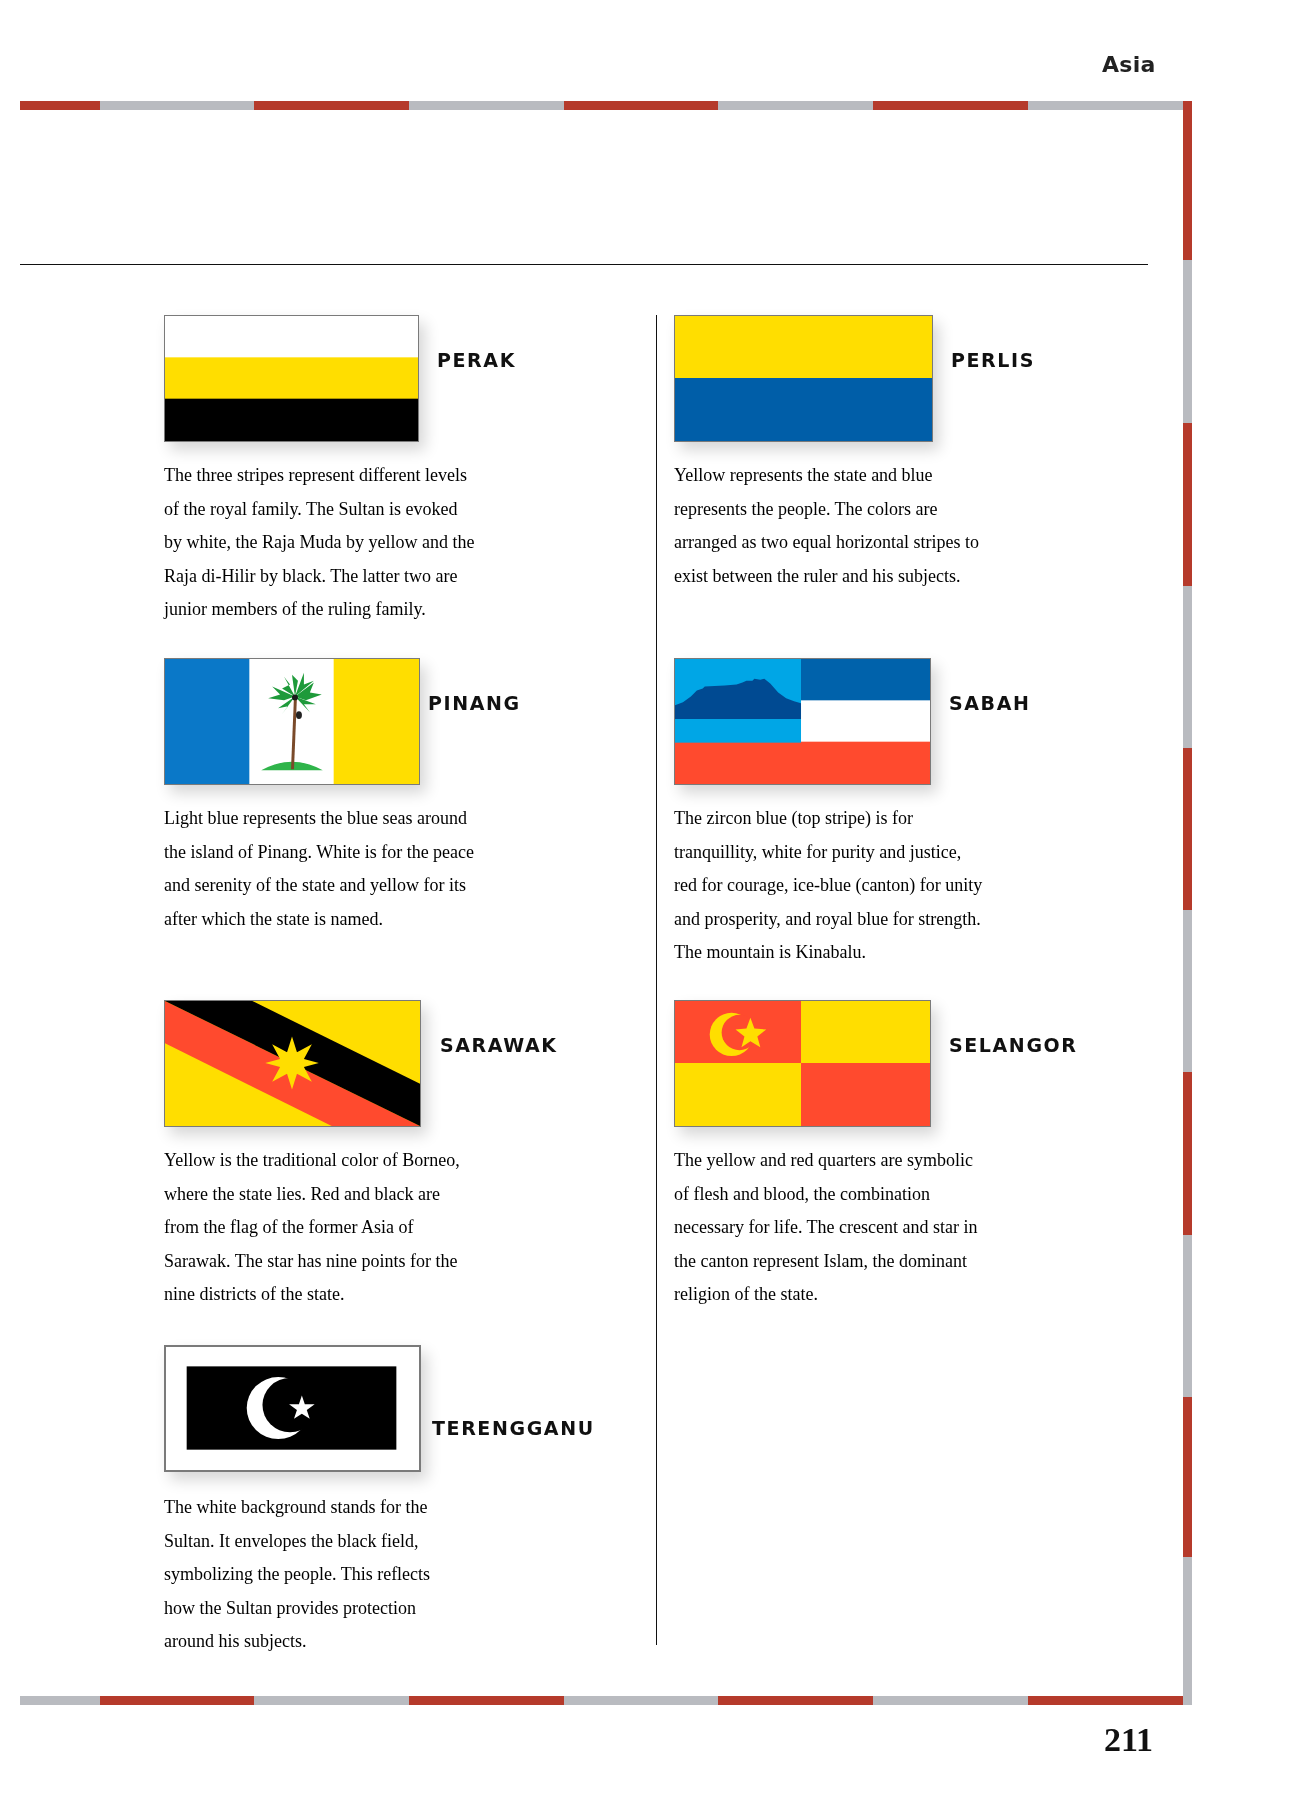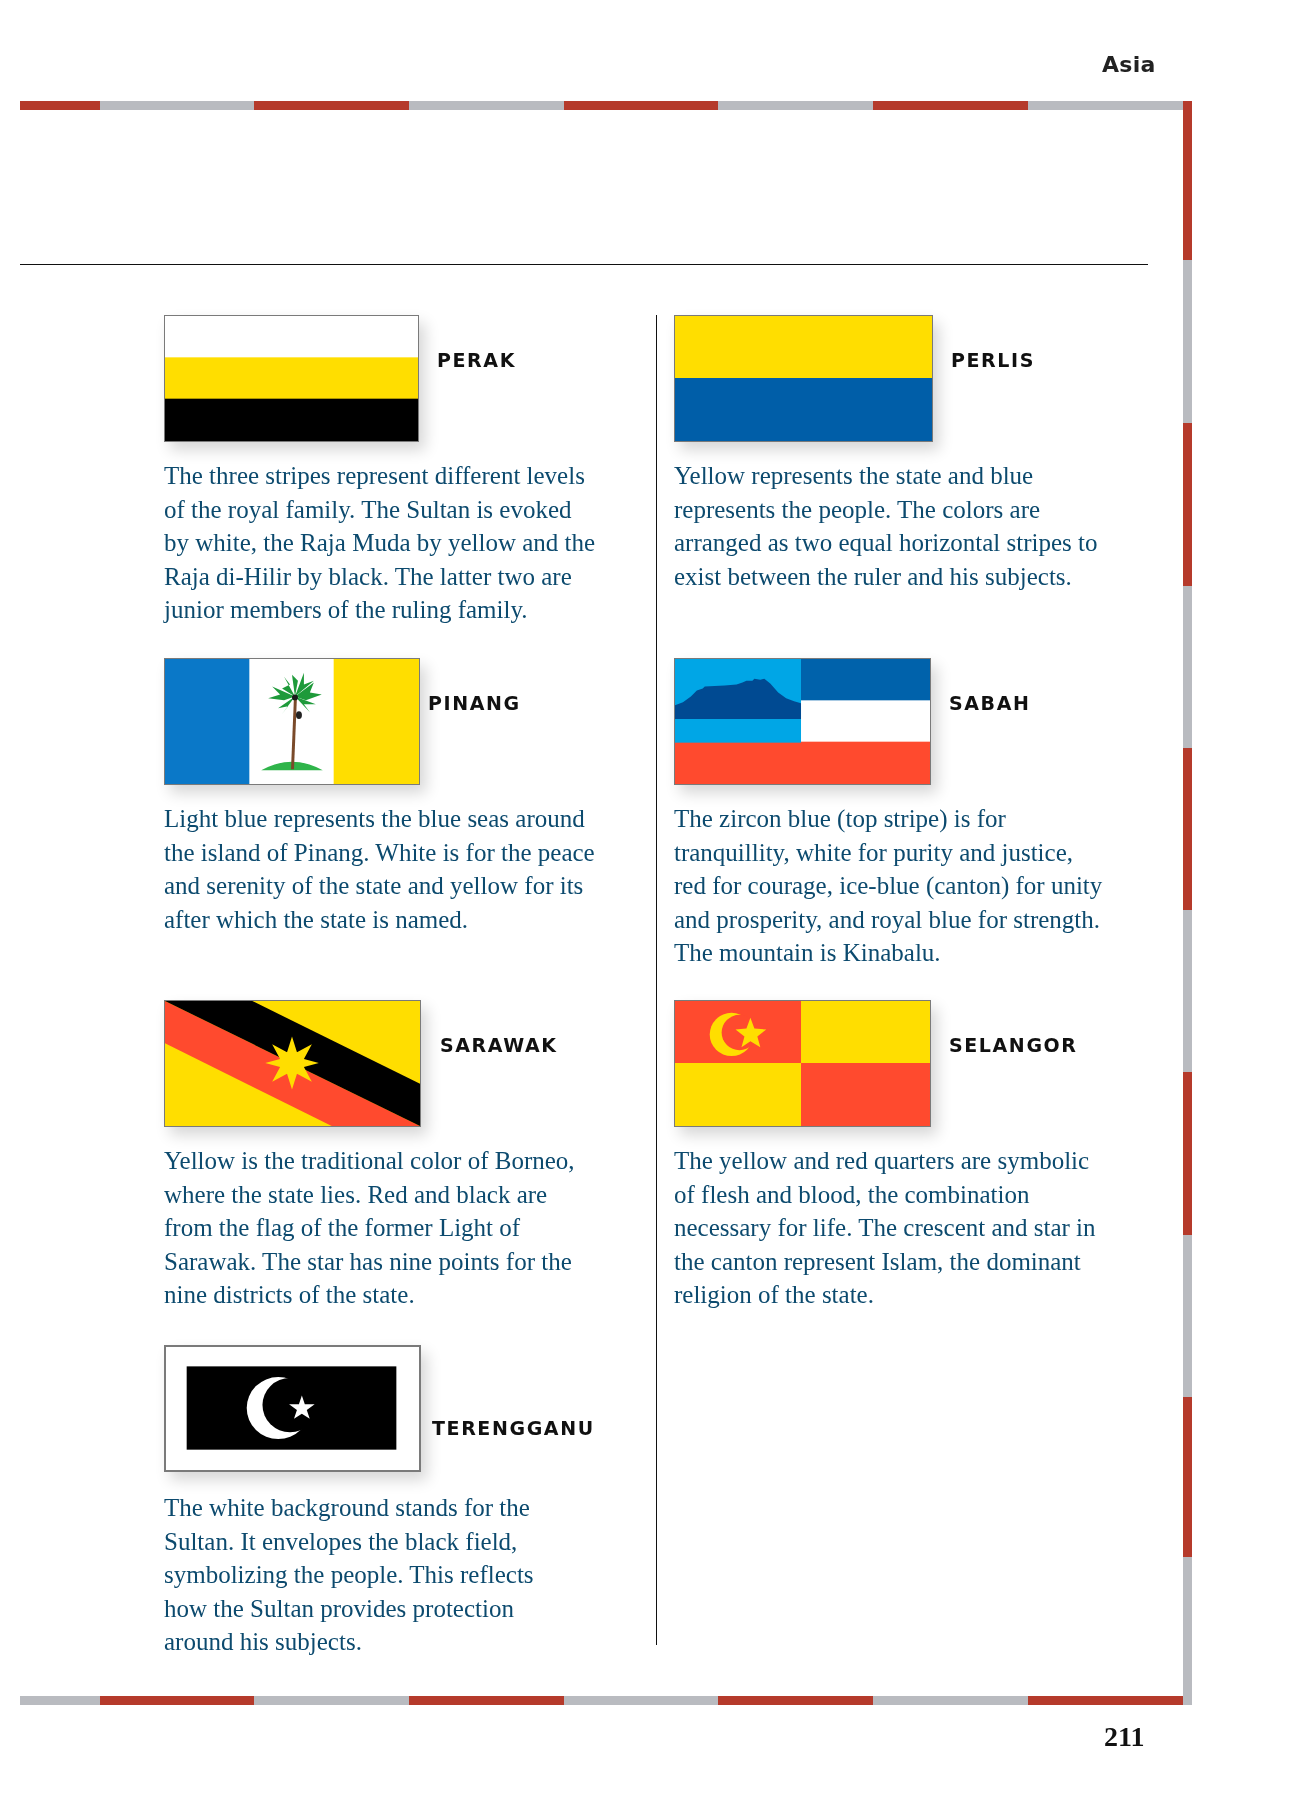--- a/index.html
+++ b/index.html
@@ -11,23 +11,23 @@
   .bar-v { position: absolute; width: 9px; display: flex; flex-direction: column; }
   .bar-v .seg { width: 9px; }
   .red { background: #b53a2b; }
   .gray { background: #b9bbc0; }
   .rule { left: 20px; top: 264px; width: 1128px; height: 1px; background: #111; }
   .divider { left: 656px; top: 315px; width: 1px; height: 1330px; background: #111; }
   .entry { position: absolute; width: 460px; }
   .flag { position: absolute; left: 0; top: 0; width: 255px; height: 127px; border: 1px solid #7a7a7a; box-shadow: 6px 8px 14px rgba(0,0,0,0.16); overflow: hidden; box-sizing: border-box; }
   .flag svg { display: block; width: 100%; height: 100%; }
   .state-name { position: absolute; left: 273px; top: 34px; font-family: "DejaVu Sans", "Liberation Sans", sans-serif; font-weight: bold; font-size: 19px; letter-spacing: 1.6px; color: #111; }
-  .desc { position: absolute; left: 0; top: 144px; width: 470px; font-size: 25px; line-height: 33.5px; color: #0c4a6e; }
+  .desc { position: absolute; left: 0; top: 144px; width: 470px; font-size: 18px; line-height: 33.5px; color: #000000; }
   .desc span { display: block; white-space: nowrap; }
-  .page-num { left: 1104px; top: 1721px; font-size: 28px; color: #111; }
+  .page-num { left: 1104px; top: 1721px; font-size: 34px; color: #111; }
 </style>
 </head>
 <body>
 
 <div class="abs section-head">Asia</div>
 
 <div class="bar-h" style="left:20px; top:101px;">
   <div class="seg red" style="width:80px"></div>
   <div class="seg gray" style="width:154px"></div>
   <div class="seg red" style="width:155px"></div>
@@ -163,21 +163,21 @@
       <path d="M0 0 L88 0 L257 84 L257 127 Z" fill="#000000"></path>
 
       <polygon fill="#ffde00" points="128,36 133,52 148,44 140,59 155,63 140,67 148,82 133,74 128,90 123,74 108,82 116,67 101,63 116,59 108,44 123,52"></polygon>
       <circle cx="128" cy="63" r="12" fill="#ffde00"></circle>
     </svg>
   </div>
   <div class="state-name" style="left:276px;">SARAWAK</div>
   <div class="desc">
     <span>Yellow is the traditional color of Borneo,</span>
     <span>where the state lies. Red and black are</span>
-    <span>from the flag of the former Light of</span>
+    <span>from the flag of the former Asia of</span>
     <span>Sarawak. The star has nine points for the</span>
     <span>nine districts of the state.</span>
   </div>
 </div>
 
 <div class="entry" style="left:674px; top:1000px;">
   <div class="flag" style="width:257px;">
     <svg viewBox="0 0 257 127" preserveAspectRatio="none">
       <rect x="0" y="0" width="128" height="64" fill="#ff4a2e"></rect>
       <rect x="127" y="0" width="130" height="64" fill="#ffde00"></rect>

